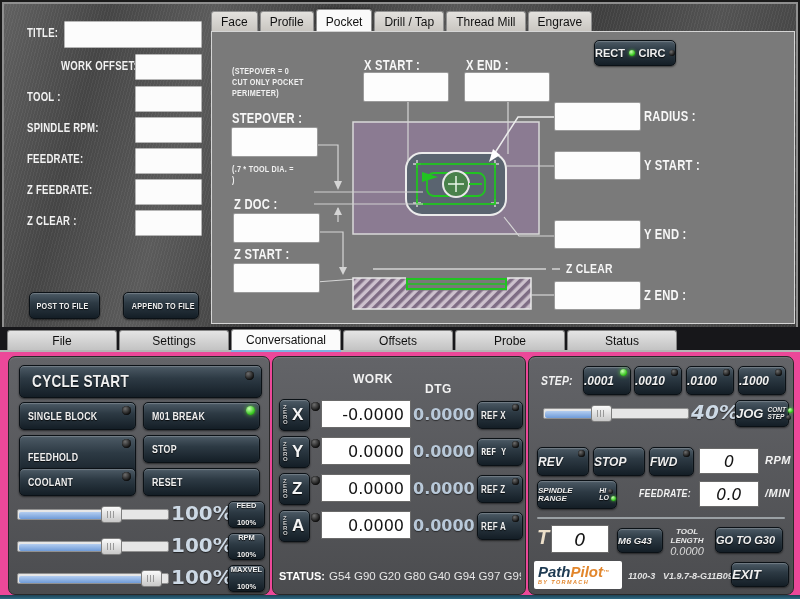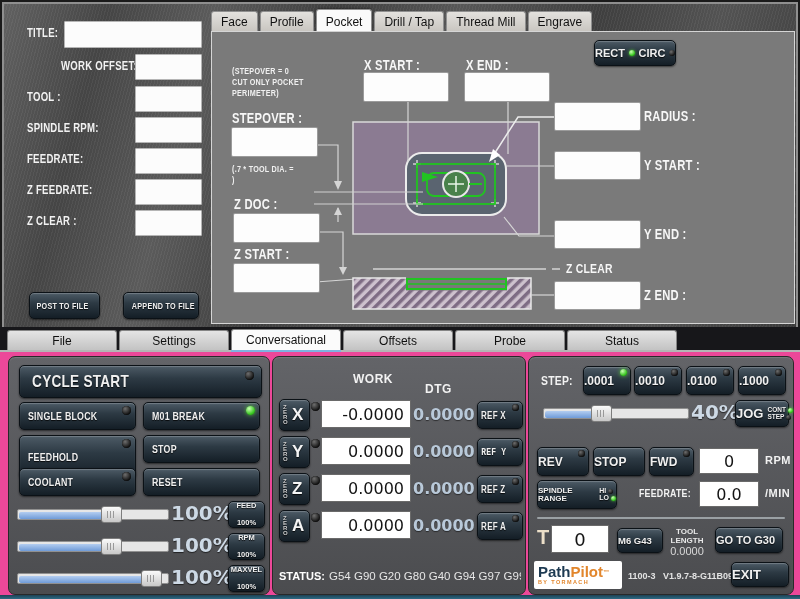--- a/index.html
+++ b/index.html
@@ -331,21 +331,21 @@
       <div class="cbtn" style="left:204px;top:155px;width:44px;height:26px;font-size:10px;">
         <span class="cx" style="transform-origin:50% 50%;">REF A</span>
         <span class="led" style="top:2px;right:3px;width:7px;height:7px;"></span>
       </div>
 
       <div class="status" style="left:6px;top:213px;width:242px;">
         <b>STATUS:</b><span>G54 G90 G20 G80 G40 G94 G97 G99</span>
       </div>
     </div>
 
-    <div class="bpanel" style="left:528px;top:4px;width:264px;height:237px;">
+    <div class="bpanel" style="left:528px;top:4px;width:264px;height:237px;font-style:italic;">
       <div class="hdr" style="left:12px;top:16px;font-size:13px;"><span class="cx">STEP:</span></div>
       <div class="cbtn" style="left:54px;top:9px;width:46px;height:27px;font-size:12px;">
         <span>.0001</span>
         <span class="led on" style="top:2px;right:3px;width:7px;height:7px;"></span>
       </div>
       <div class="cbtn" style="left:105px;top:9px;width:46px;height:27px;font-size:12px;">
         <span>.0010</span>
         <span class="led" style="top:2px;right:3px;width:7px;height:7px;"></span>
       </div>
       <div class="cbtn" style="left:157px;top:9px;width:46px;height:27px;font-size:12px;">

